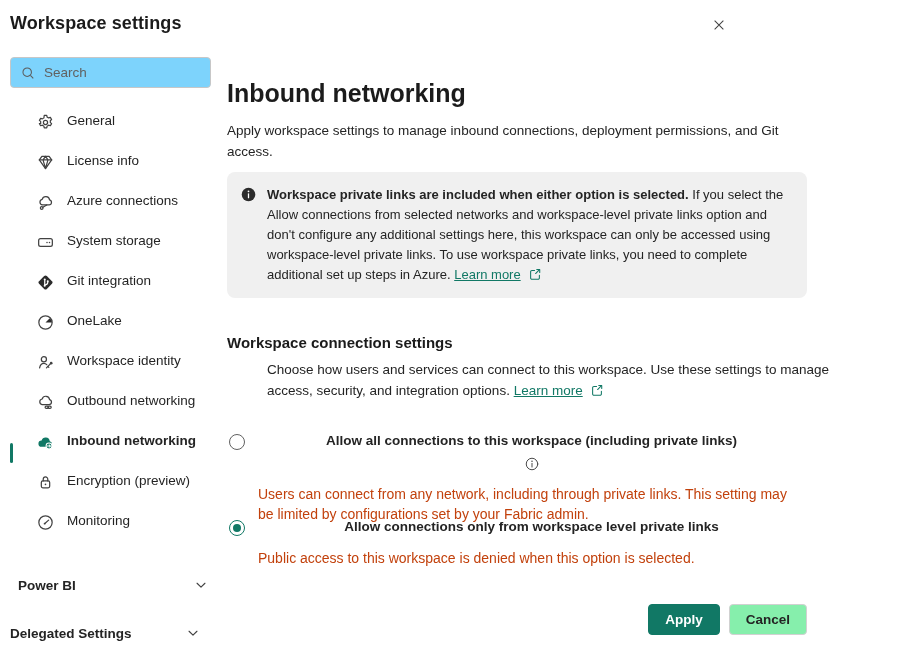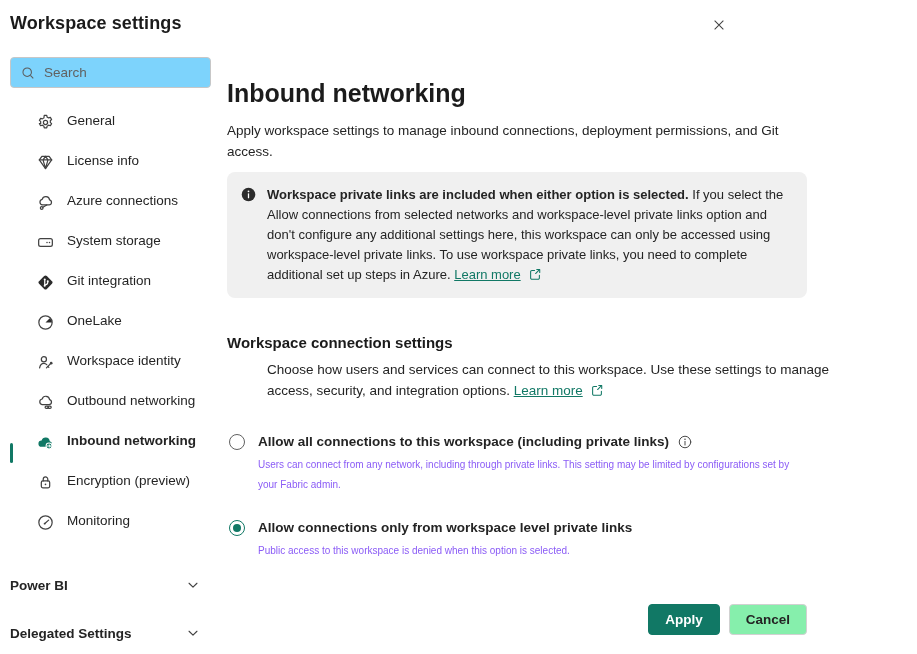--- a/index.html
+++ b/index.html
@@ -25,21 +25,21 @@
   .nav-item { position:relative; height:40px; display:flex; align-items:flex-start; padding-left:36px; gap:12px; cursor:pointer; }
   .nav-item .ic { width:19px; height:19px; flex:0 0 auto; display:flex; }
   .nav-item .ic svg { width:19px; height:19px; fill:none; stroke:#424242; stroke-width:1.3; stroke-linecap:round; stroke-linejoin:round; }
   .nav-item .lbl { font-size:13.5px; color:#242424; white-space:nowrap; }
   .nav-item.selected::before { content:""; position:absolute; left:10px; top:10px; bottom:10px; width:3px; border-radius:2px; background:#117865; }
   .nav-item.selected .lbl { font-weight:700; }
 
   .nav-section { position:absolute; left:10px; width:190px; height:40px; display:flex; align-items:center; justify-content:space-between; cursor:pointer; }
   .nav-section .lbl { font-size:13.5px; font-weight:700; color:#242424; }
   .nav-section svg { width:14px; height:14px; fill:none; stroke:#424242; stroke-width:1.3; stroke-linecap:round; stroke-linejoin:round; }
-  .sec-powerbi { top:565px; }
+  .sec-powerbi { top:565px;margin-left:8px; }
   .sec-delegated { top:613px; }
 
   
   .main-title { position:absolute; left:227px; top:79px; font-size:25px; font-weight:700; color:#1b1b1b; }
   .main-desc { position:absolute; left:227px; top:120px; width:580px; font-size:13.5px; line-height:21px; color:#242424; }
 
   .info-banner { position:absolute; left:227px; top:172px; width:580px; min-height:121px; background:#f0f0f0; border-radius:8px; padding:13px 16px 13px 13px; display:flex; gap:10px; }
   .info-banner .info-ic { flex:0 0 auto; width:17px; height:17px; margin-top:1px; }
   .info-banner .txt { font-size:13px; line-height:20px; color:#242424; }
   .info-banner .txt b { font-weight:700; }
@@ -49,24 +49,24 @@
   .ext-ic svg { width:14px; height:14px; fill:none; stroke:#117865; stroke-width:1.2; stroke-linecap:round; stroke-linejoin:round; }
 
   .section-title { position:absolute; left:227px; top:334px; font-size:15px; font-weight:700; color:#1b1b1b; }
   .section-desc { position:absolute; left:227px; top:359px; width:580px; font-size:13.5px; line-height:21px; color:#242424;margin-left:40px; }
 
   .option { position:absolute; left:229px; width:576px; display:grid; grid-template-columns:16px 1fr; column-gap:13px; }
   .opt-1 { top:433px; } .opt-2 { top:519px; }
   .radio { width:16px; height:16px; border-radius:50%; border:1px solid #616161; margin-top:1px; position:relative; cursor:pointer; background:#fff; }
   .radio.checked { border:1px solid #117865; }
   .radio.checked::after { content:""; position:absolute; left:3px; top:3px; width:8px; height:8px; border-radius:50%; background:#117865; }
-  .opt-label { font-size:13.5px; font-weight:700; color:#242424; display:flex; align-items:center; gap:8px; }
+  .opt-label { font-size:13.5px; font-weight:700; color:#242424; display:flex; align-items:center; gap:8px;flex-direction:column; }
   .opt-label .i-out { width:16px; height:16px; display:inline-flex; }
   .opt-label .i-out svg { width:16px; height:16px; fill:none; stroke:#424242; stroke-width:1.2; stroke-linecap:round; }
-  .opt-desc { grid-column:2; margin-top:5px; font-size:10px; line-height:20px; color:#8b5cf6; max-width:552px; }
+  .opt-desc { grid-column:2; margin-top:12px; font-size:14px; line-height:20px; color:#c2410c; max-width:552px; }
 
   .btn-row { position:absolute; left:227px; top:604px; width:580px; display:flex; justify-content:flex-end; gap:9px; }
   .btn { height:31px; border-radius:4px; font-size:13.5px; font-weight:700; font-family:inherit; padding:0 16px; cursor:pointer; }
   .btn-primary { background:#117865; border:1px solid #117865; color:#fff; }
   .btn-secondary { background:#86efac; border:1px solid #d1d1d1; color:#242424; }
 </style>
 </head>
 <body>
 
 <div class="app">

